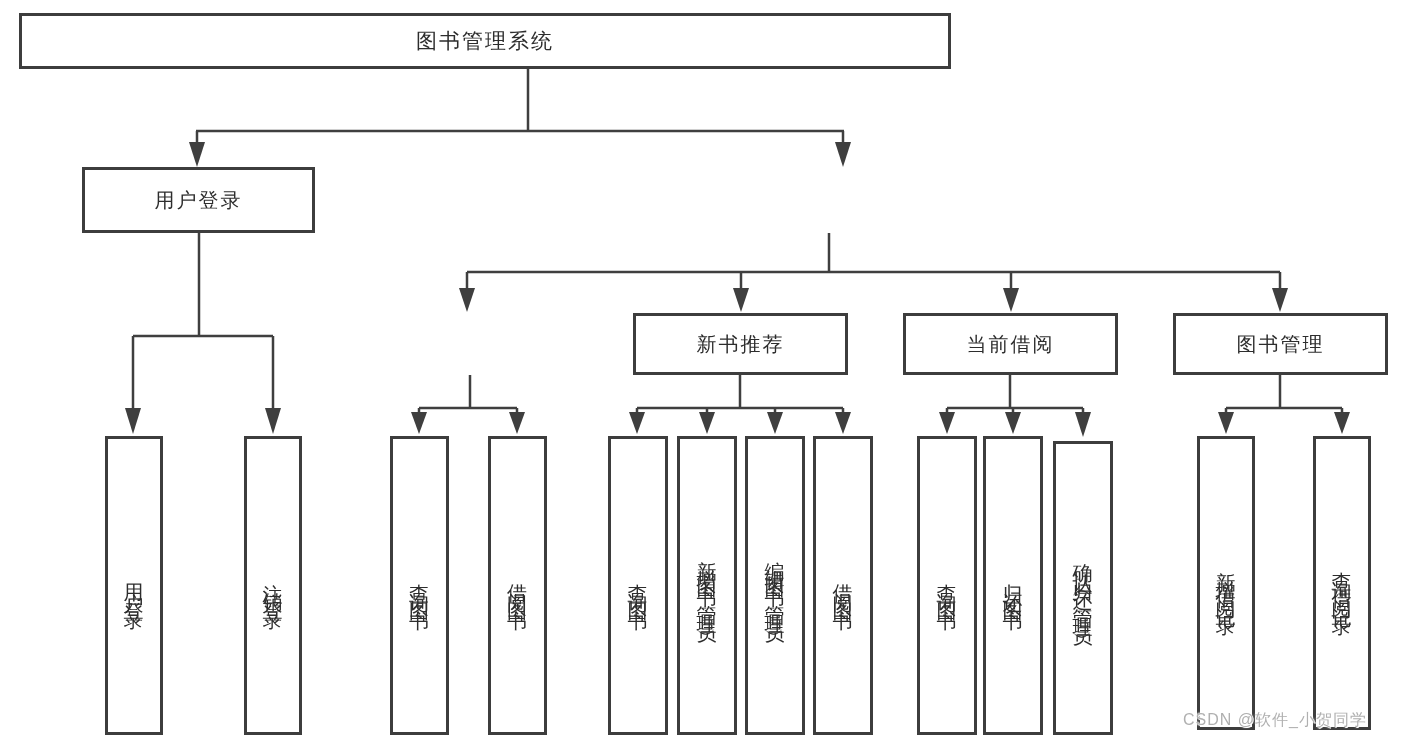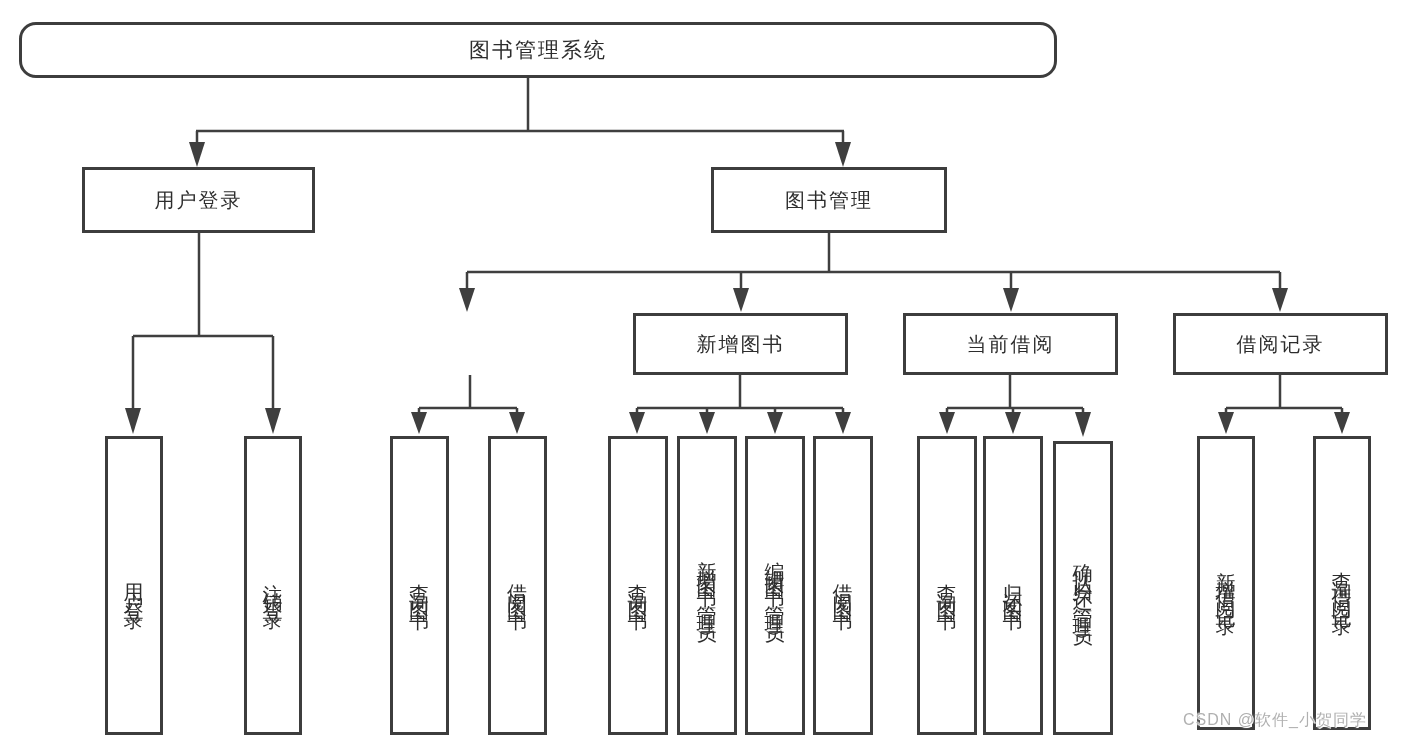--- a/index.html
+++ b/index.html
@@ -122,28 +122,27 @@
 
       <polygon points="939,412 955,412 947,434"></polygon>
       <polygon points="1005,412 1021,412 1013,434"></polygon>
       <polygon points="1075,412 1091,412 1083,437"></polygon>
 
       <polygon points="1218,412 1234,412 1226,434"></polygon>
       <polygon points="1334,412 1350,412 1342,434"></polygon>
     </g>
   </svg>
 
-  <div class="node root-node" style="left:19px; top:22px; width:1038px; height:56px;border-radius:17px;">图书管理系统</div>
+  <div class="node root-node" style="left:19px; top:13px; width:932px; height:56px;">图书管理系统</div>
 
   <div class="node" style="left:82px; top:167px; width:233px; height:66px;">用户登录</div>
-  <div class="node" style="left:711px; top:167px; width:236px; height:66px;">图书管理</div>
 
-  <div class="node" style="left:633px; top:313px; width:215px; height:62px;">新增图书</div>
+  <div class="node" style="left:633px; top:313px; width:215px; height:62px;">新书推荐</div>
   <div class="node" style="left:903px; top:313px; width:215px; height:62px;">当前借阅</div>
-  <div class="node" style="left:1173px; top:313px; width:215px; height:62px;">借阅记录</div>
+  <div class="node" style="left:1173px; top:313px; width:215px; height:62px;">图书管理</div>
 
   <div class="node vnode" style="left:105px; top:436px; width:58px; height:299px;">用户登录</div>
   <div class="node vnode" style="left:244px; top:436px; width:58px; height:299px;">注销登录</div>
 
   <div class="node vnode" style="left:390px; top:436px; width:59px; height:299px;">查询图书</div>
   <div class="node vnode" style="left:488px; top:436px; width:59px; height:299px;">借阅图书</div>
 
   <div class="node vnode" style="left:608px; top:436px; width:60px; height:299px;">查询图书</div>
   <div class="node vnode" style="left:677px; top:436px; width:60px; height:299px;">新增图书（管理员）</div>
   <div class="node vnode" style="left:745px; top:436px; width:60px; height:299px;">编辑图书（管理员）</div>

